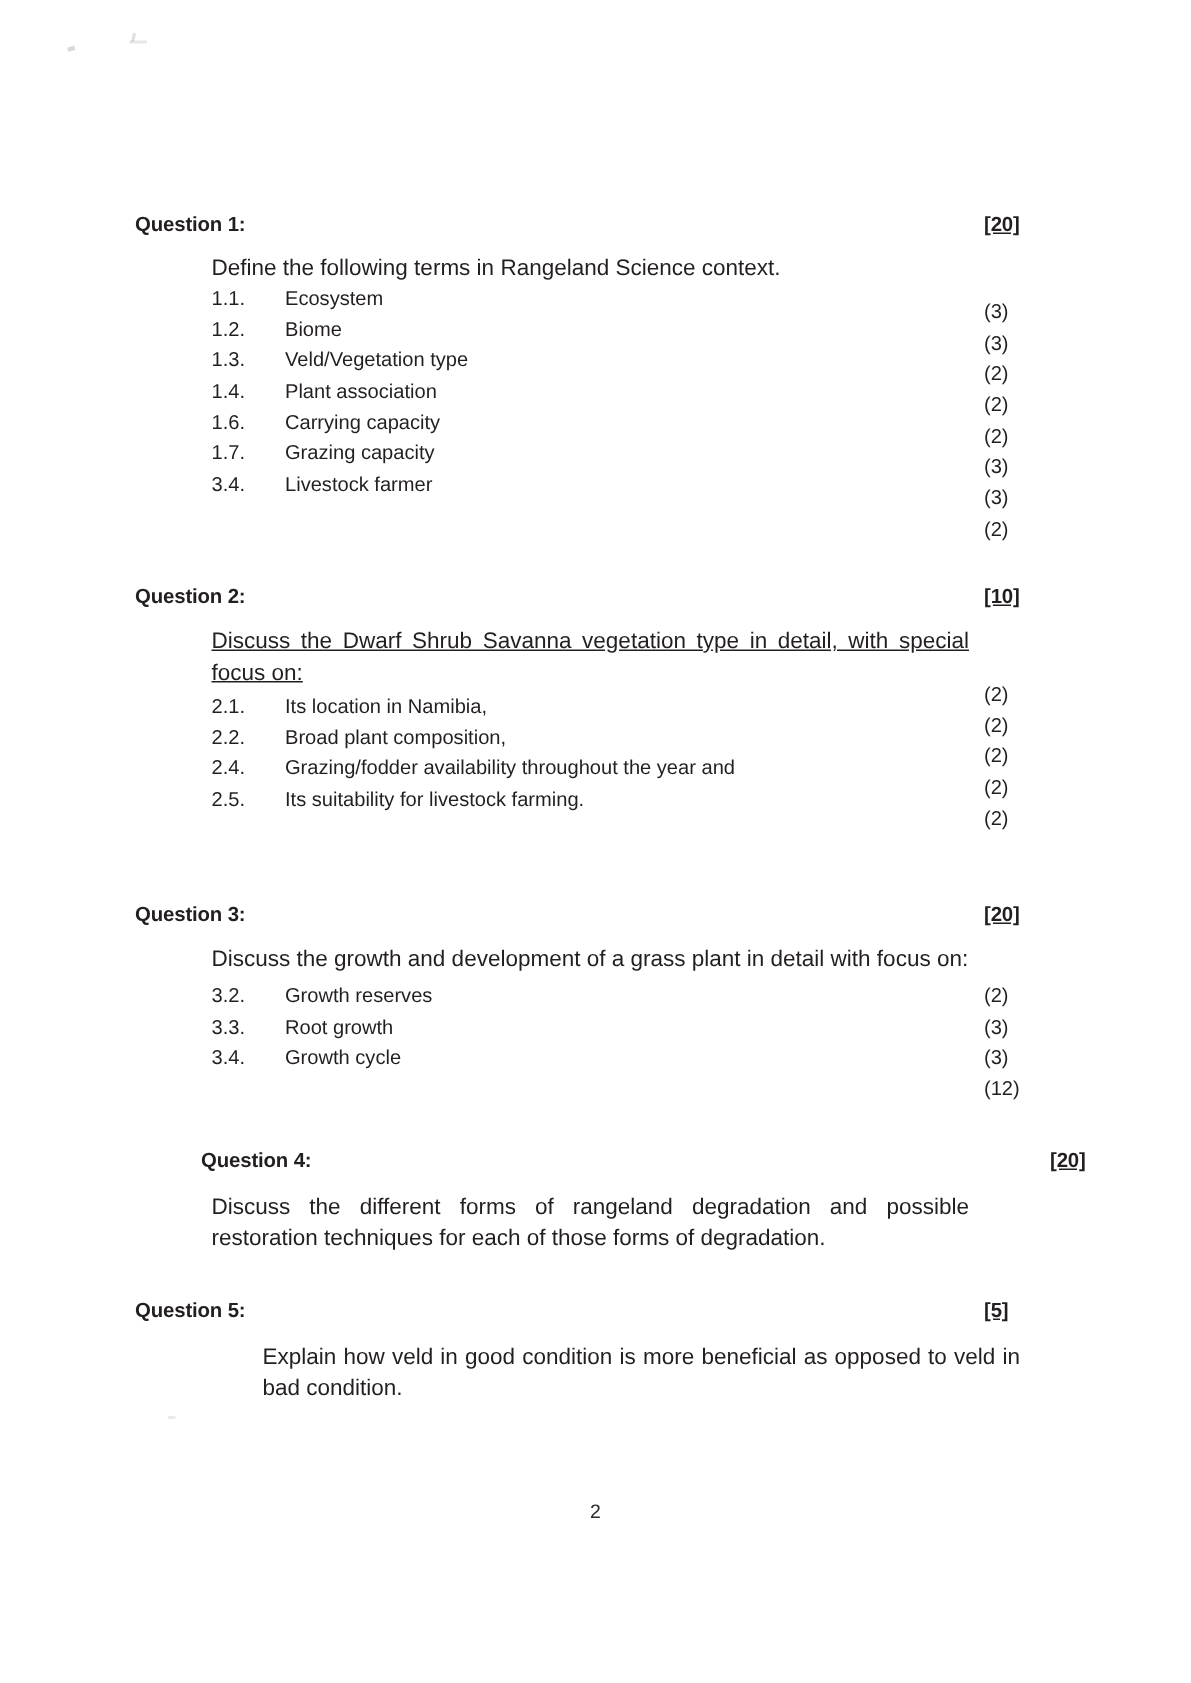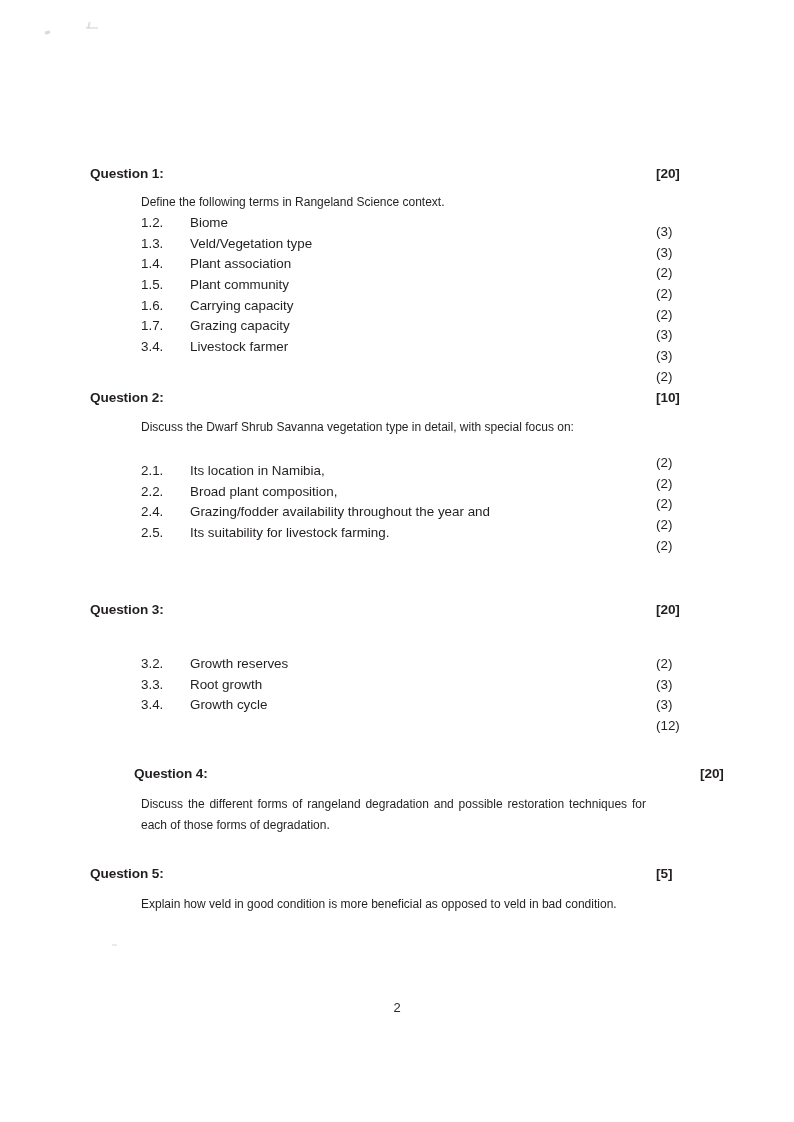--- a/index.html
+++ b/index.html
@@ -47,27 +47,28 @@
     white-space: nowrap;
   }
   .qhead .qmarks {
     position: absolute;
     left: 656px;
     top: 0;
     font-size: 13.6px;
     font-weight: bold;
     letter-spacing: -0.1px;
     white-space: nowrap;
+    text-decoration: underline;
   }
 
   .intro {
     position: absolute;
     left: 141px;
     width: 505px;
-    font-size: 12px;
+    font-size: 15px;
     line-height: 21px;
     text-align: justify;
     text-justify: inter-word;
   }
   .intro.nojust { text-align: left; }
 
   
   .items {
     position: absolute;
     left: 141px;
@@ -114,44 +115,44 @@
 </head>
 <body>
 
 <div id="page">
 
   <span class="speck speck-a"></span>
   <span class="speck speck-b"></span>
   <span class="speck speck-c"></span>
   <span class="speck speck-d"></span>
 
-  <div class="qblock" style="top:142px;margin-top:24px;">
+  <div class="qblock" style="top:142px;">
     <div class="qhead">
       <span class="qtitle">Question 1:</span>
       <span class="qmarks">[20]</span>
     </div>
     <div class="intro nojust" style="top:26px;">Define the following terms in Rangeland Science context.</div>
     <div class="items" style="top:49px;">
       <div class="item">
+        <span class="num">1.1.</span>
+        <span class="lbl">Ecosystem</span>
+      </div>
+      <div class="item">
         <span class="num">1.2.</span>
         <span class="lbl">Biome</span>
       </div>
       <div class="item">
         <span class="num">1.3.</span>
         <span class="lbl">Veld/Vegetation type</span>
       </div>
       <div class="item">
         <span class="num">1.4.</span>
         <span class="lbl">Plant association</span>
       </div>
       <div class="item">
-        <span class="num">1.5.</span>
-        <span class="lbl">Plant community</span>
-      </div>
-      <div class="item">
         <span class="num">1.6.</span>
         <span class="lbl">Carrying capacity</span>
       </div>
       <div class="item">
         <span class="num">1.7.</span>
         <span class="lbl">Grazing capacity</span>
       </div>
       <div class="item">
         <span class="num">3.4.</span>
         <span class="lbl">Livestock farmer</span>
@@ -167,21 +168,21 @@
       <div class="mk">(3)</div>
       <div class="mk">(2)</div>
     </div>
   </div>
 
   <div class="qblock" style="top:390px;">
     <div class="qhead">
       <span class="qtitle">Question 2:</span>
       <span class="qmarks">[10]</span>
     </div>
-    <div class="intro" style="top:27px;">Discuss the Dwarf Shrub Savanna vegetation type in detail, with special focus on:</div>
+    <div class="intro" style="top:27px;text-decoration:underline;">Discuss the Dwarf Shrub Savanna vegetation type in detail, with special focus on:</div>
     <div class="items" style="top:73px;">
       <div class="item">
         <span class="num">2.1.</span>
         <span class="lbl">Its location in Namibia,</span>
       </div>
       <div class="item">
         <span class="num">2.2.</span>
         <span class="lbl">Broad plant composition,</span>
       </div>
       <div class="item">
@@ -200,20 +201,21 @@
       <div class="mk">(2)</div>
       <div class="mk">(2)</div>
     </div>
   </div>
 
   <div class="qblock" style="top:602px;">
     <div class="qhead">
       <span class="qtitle">Question 3:</span>
       <span class="qmarks">[20]</span>
     </div>
+    <div class="intro nojust" style="top:27px;">Discuss the growth and development of a grass plant in detail with focus on:</div>
     <div class="items" style="top:54px;">
       <div class="item">
         <span class="num">3.2.</span>
         <span class="lbl">Growth reserves</span>
       </div>
       <div class="item">
         <span class="num">3.3.</span>
         <span class="lbl">Root growth</span>
       </div>
       <div class="item">
@@ -235,18 +237,18 @@
       <span class="qmarks">[20]</span>
     </div>
     <div class="intro" style="top:28px;">Discuss the different forms of rangeland degradation and possible restoration techniques for each of those forms of degradation.</div>
   </div>
 
   <div class="qblock" style="top:866px;">
     <div class="qhead">
       <span class="qtitle">Question 5:</span>
       <span class="qmarks">[5]</span>
     </div>
-    <div class="intro" style="top:28px;">Explain how veld in good condition is more beneficial as opposed to veld in bad condition.</div>
+    <div class="intro" style="top:28px;margin-left:34px;">Explain how veld in good condition is more beneficial as opposed to veld in bad condition.</div>
   </div>
 
   <div class="pagenum" style="top:1000px;">2</div>
 
 </div>
 
 </body></html>

